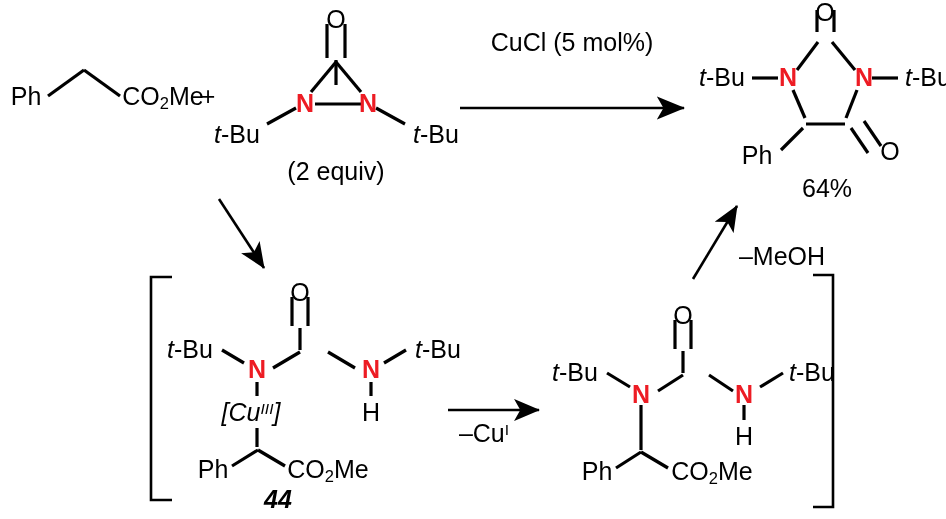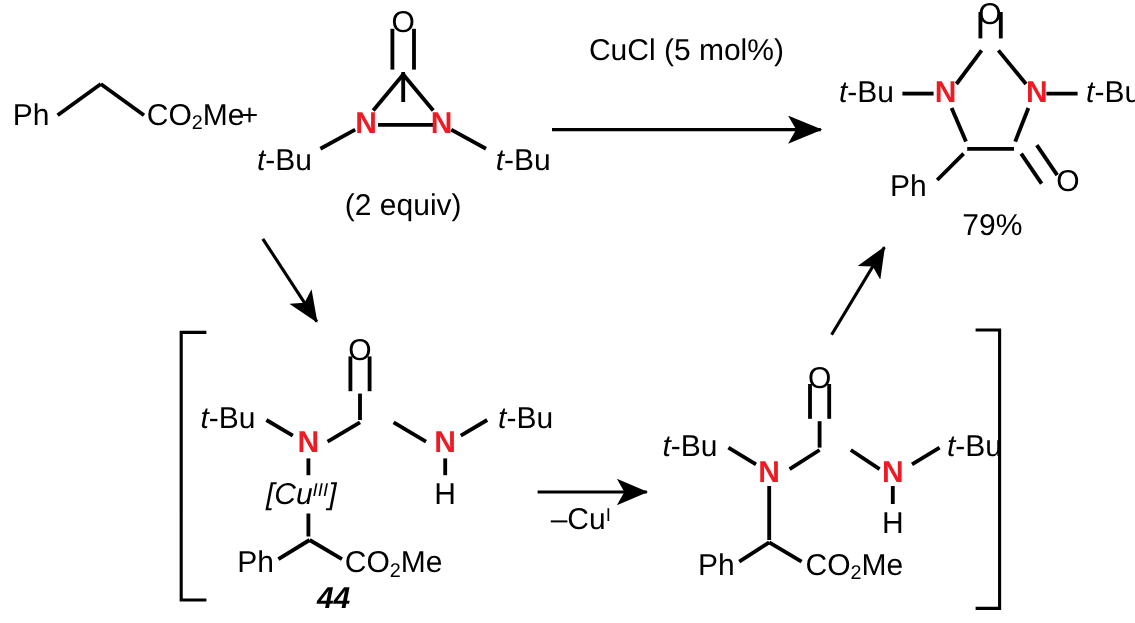--- a/index.html
+++ b/index.html
@@ -131,21 +131,21 @@
 
   <div class="lbl t ctr" style="left:572px;top:6px;margin-top:24px;">CuCl (5 mol%)</div>
 
   <div class="lbl t ctr" style="left:825px;top:0px;">O</div>
   <div class="lbl t ctr red" style="left:788px;top:65px;">N</div>
   <div class="lbl t ctr red" style="left:864px;top:65px;">N</div>
   <div class="lbl t ctr" style="left:722px;top:65px;"><i>t</i>-Bu</div>
   <div class="lbl t ctr" style="left:928px;top:65px;"><i>t</i>-Bu</div>
   <div class="lbl t ctr" style="left:757px;top:143px;">Ph</div>
   <div class="lbl t ctr" style="left:890px;top:139px;">O</div>
-  <div class="lbl t ctr" style="left:827px;top:176px;">79%</div>
+  <div class="lbl t ctr" style="left:827px;top:176px;">64%</div>
 
   <div class="lbl t ctr" style="left:300px;top:280px;">O</div>
   <div class="lbl t ctr red" style="left:257px;top:357px;">N</div>
   <div class="lbl t ctr red" style="left:371px;top:357px;">N</div>
   <div class="lbl t ctr" style="left:190px;top:337px;"><i>t</i>-Bu</div>
   <div class="lbl t ctr" style="left:438px;top:337px;"><i>t</i>-Bu</div>
   <div class="lbl t ctr" style="left:371px;top:400px;">H</div>
   <div class="lbl t ctr" style="left:251px;top:400px;font-style:italic;">[Cu<sup>III</sup>]</div>
   <div class="lbl t ctr" style="left:213px;top:457px;">Ph</div>
   <div class="lbl t ctr" style="left:328px;top:457px;">CO<sub>2</sub>Me</div>
@@ -154,14 +154,15 @@
   <div class="lbl t ctr" style="left:683px;top:303px;">O</div>
   <div class="lbl t ctr red" style="left:641px;top:382px;">N</div>
   <div class="lbl t ctr red" style="left:744px;top:382px;">N</div>
   <div class="lbl t ctr" style="left:575px;top:360px;"><i>t</i>-Bu</div>
   <div class="lbl t ctr" style="left:812px;top:360px;"><i>t</i>-Bu</div>
   <div class="lbl t ctr" style="left:744px;top:424px;">H</div>
   <div class="lbl t ctr" style="left:597px;top:459px;">Ph</div>
   <div class="lbl t ctr" style="left:712px;top:459px;">CO<sub>2</sub>Me</div>
 
   <div class="lbl t ctr" style="left:484px;top:421px;">–Cu<sup>I</sup></div>
+  <div class="lbl t ctr" style="left:782px;top:244px;">–MeOH</div>
 
 </div>
 
 </body></html>

